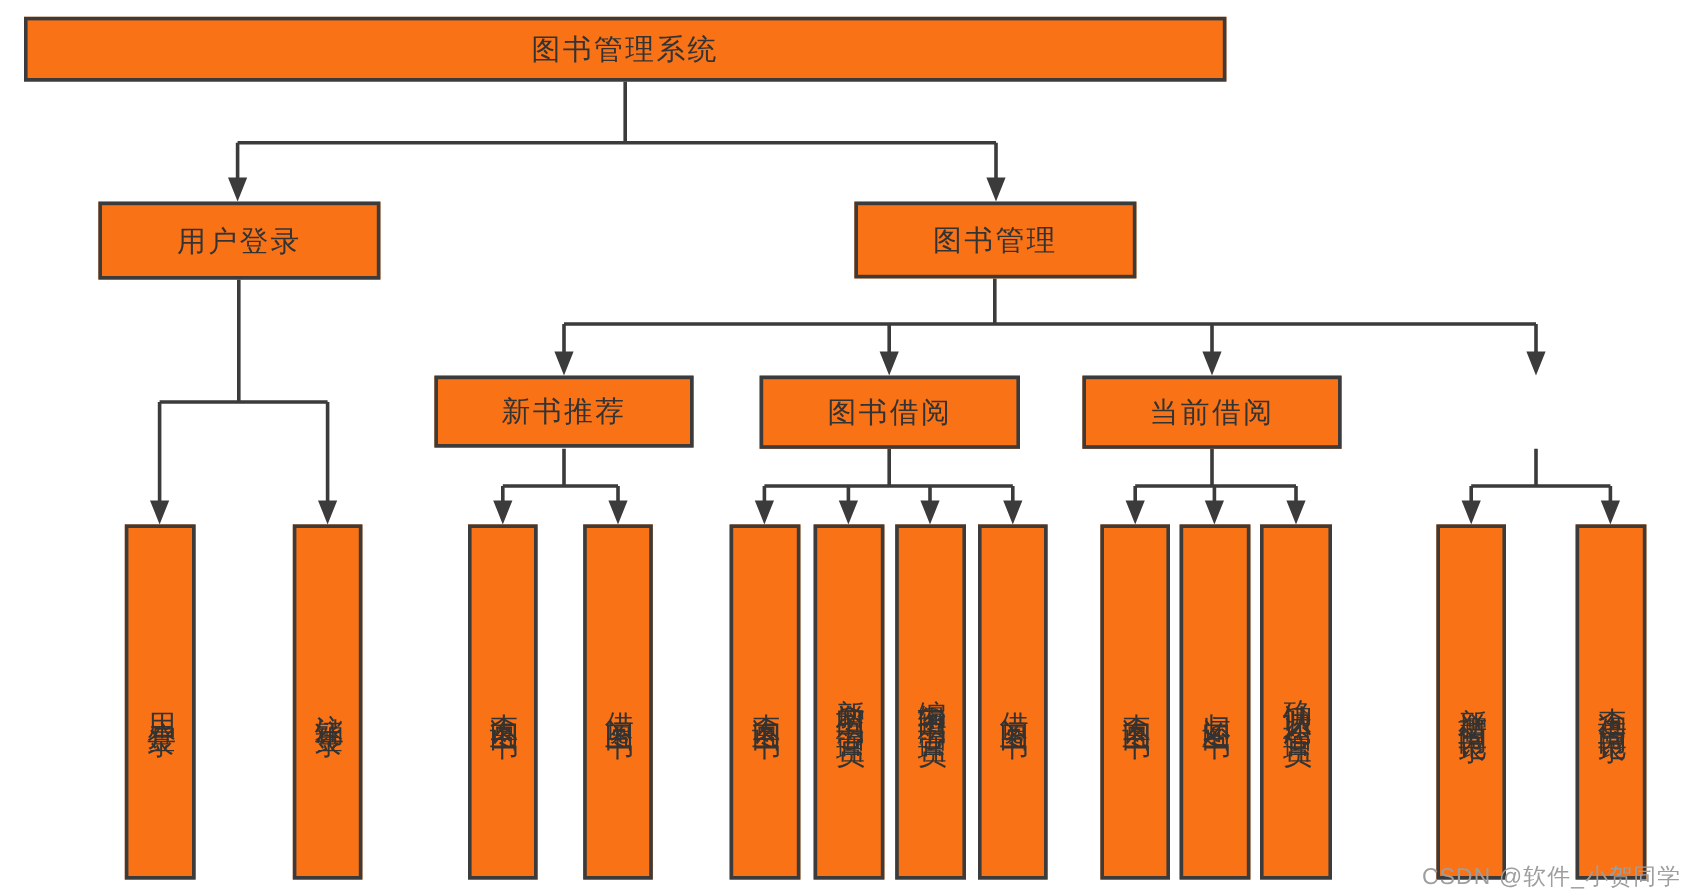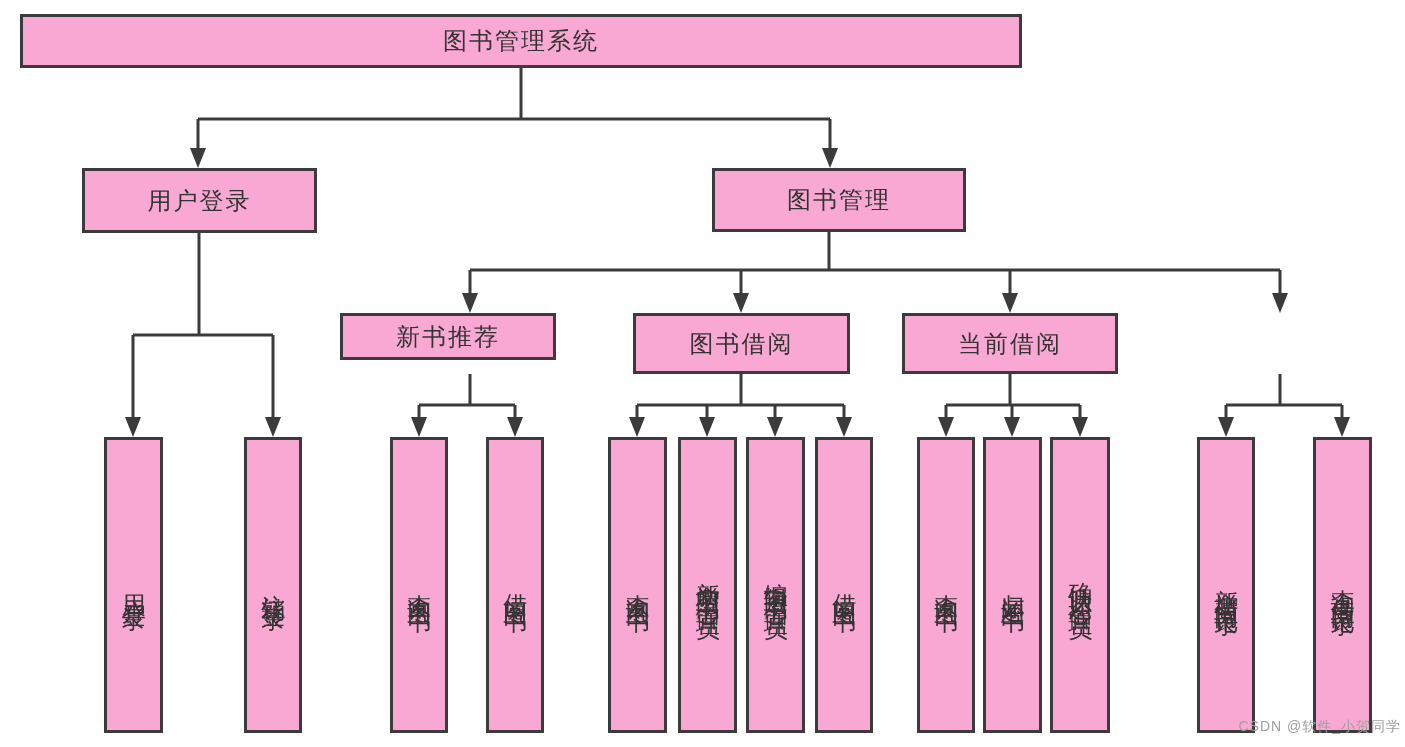--- a/index.html
+++ b/index.html
@@ -9,37 +9,37 @@
     background:var(--bg,#ffffff);
     font-family:"Liberation Sans", sans-serif;
     color:var(--text,#333333);
     overflow:hidden;
   }
   svg.wires { position:absolute; left:0; top:0; pointer-events:none; }
   .node {
     position:absolute;
     box-sizing:border-box;
     border:3px solid var(--line,#3b3b3b);
-    background:#f9a8d4;
+    background:#f97316;
     display:flex; align-items:center; justify-content:center;
     font-size:24px; letter-spacing:2px;
     text-align:center;
     z-index:2;
   }
   .node.v {
     writing-mode:vertical-rl;
     text-orientation:mixed;
     font-size:24px;
     letter-spacing:5px;
     line-height:1.1;
   }
   .watermark {
     position:absolute;
     right:4px; top:718px;
-    font-size:14px;
+    font-size:19px;
     letter-spacing:1px;
     color:var(--wm,#9e9e9e);
     z-index:5;
     white-space:nowrap;
   }
 </style>
 </head>
 <body>
 
 <div class="canvas">
@@ -65,25 +65,25 @@
          M1218 417L1234 417L1226 437Z M1334 417L1350 417L1342 437Z"></path>
   </svg>
 
   <div class="node" style="left:20px;top:14px;width:1002px;height:54px">
     <span>图书管理系统</span>
   </div>
 
   <div class="node" style="left:82px;top:168px;width:235px;height:65px">
     <span>用户登录</span>
   </div>
-  <div class="node" style="left:712px;top:168px;width:254px;height:64px">
+  <div class="node" style="left:712px;top:168px;width:235px;height:64px">
     <span>图书管理</span>
   </div>
 
-  <div class="node" style="left:340px;top:313px;width:216px;height:47px">
+  <div class="node" style="left:362px;top:313px;width:216px;height:60px">
     <span>新书推荐</span>
   </div>
   <div class="node" style="left:902px;top:313px;width:216px;height:61px">
     <span>当前借阅</span>
   </div>
   <div class="node" style="left:633px;top:313px;width:217px;height:61px">
     <span>图书借阅</span>
   </div>
 
   <div class="node v" style="left:104px;top:437px;width:59px;height:296px">

